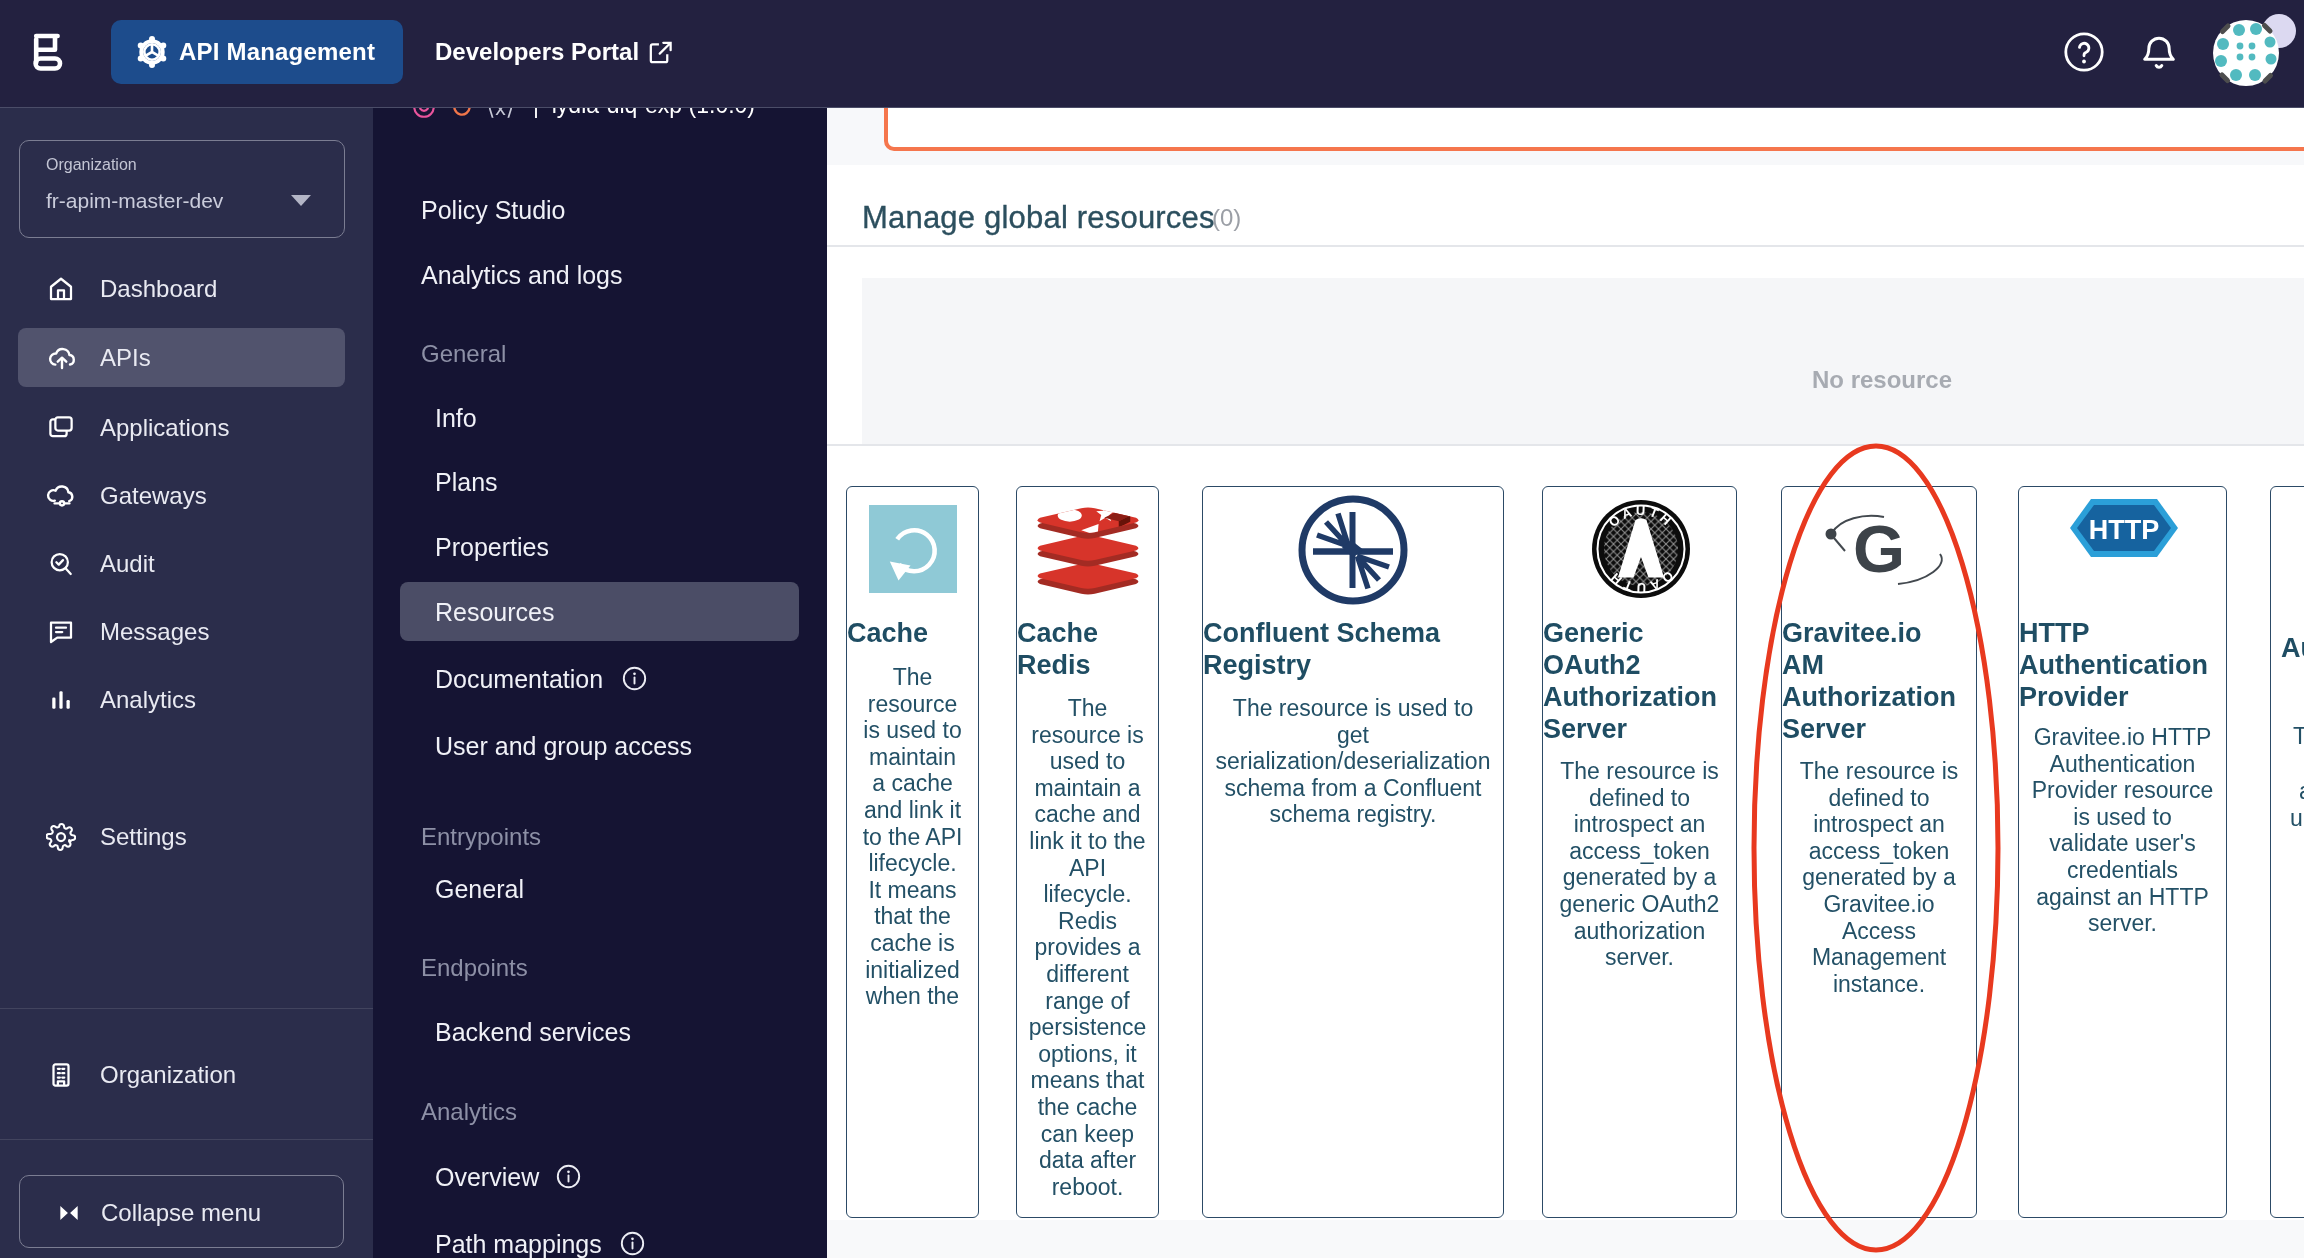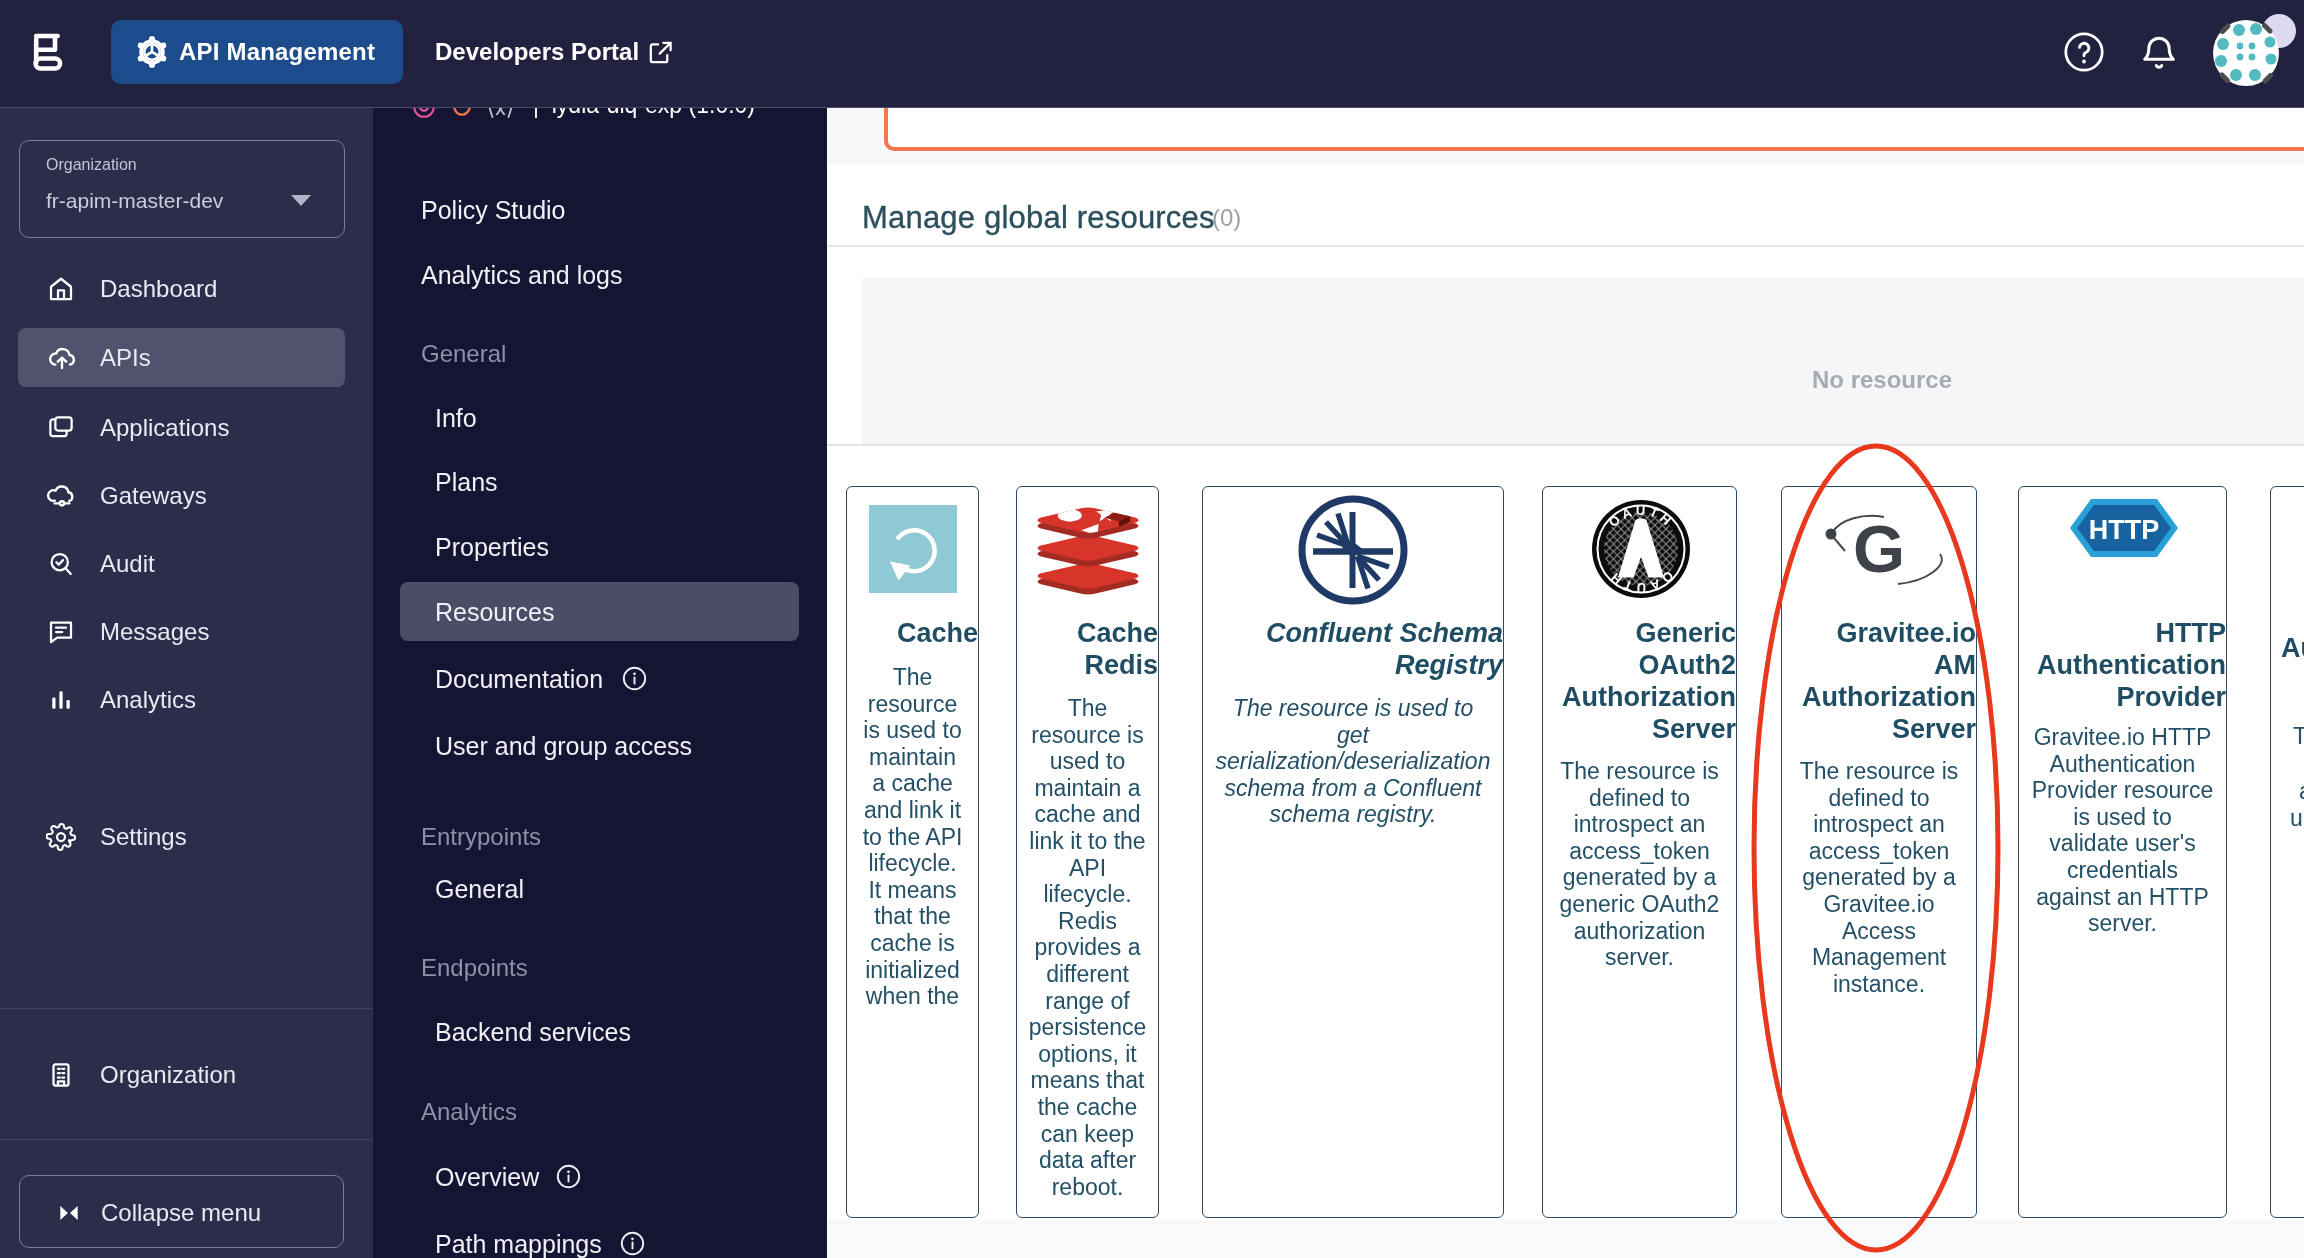--- a/index.html
+++ b/index.html
@@ -45,21 +45,21 @@
   #grayband { position:absolute; left:0; top:0; width:1477px; height:57px; background:#f7f8fa; }
   #banner { position:absolute; left:57px; top:-60px; width:1500px; height:103px;
     background:#fff; border:4px solid #f5764d; border-radius:10px; }
   #h1 { position:absolute; left:19px; top:92px; font-size:31px; color:#2c4f5e; font-weight:500; letter-spacing:.2px;margin-left:16px; -webkit-text-stroke:0.35px #2c4f5e;}
   #h1count { position:absolute; left:385px; top:96px; font-size:24px; color:#9b9fa6; }
   .hdiv { position:absolute; left:0; width:1477px; height:2px; background:#e4e6ea; }
   #graypanel { position:absolute; left:35px; top:170px; width:1442px; height:166px; background:#f5f6f8; }
   #nores { position:absolute; left:875px; top:258px; width:360px; text-align:center;
     font-size:24px; font-weight:700; color:#a7abb2; }
   .card { position:absolute; top:378px; height:732px; border:1.5px solid #2c4a66; border-radius:6px; background:#fff; }
-  .ct { position:absolute; left:0; top:130px; width:100%; text-align:right;
+  .ct { position:absolute; left:0; top:130px; width:100%; text-align:left;
     font-size:27px; font-weight:700; color:#1f4d63; line-height:32px; }
   .cb { position:absolute; left:0; top:177px; width:100%; text-align:center;
     font-size:23px; color:#235066; line-height:26.6px; }
   #botband { position:absolute; left:0; top:1112px; width:1477px; height:38px; background:#f8f9fa; }
 </style>
 </head>
 <body>
 <div id="stage">
 
   <div id="main">
@@ -100,21 +100,21 @@
             <path d="m74 4 2.6 6.2 6.8.4-5.2 4.1 1.8 6.5-6-3.8-6 3.8 1.8-6.5-5.2-4.1 6.8-.4z" fill="#fff"></path>
             <path d="M67 24 49 30.5 66 36z" fill="#fff"></path>
             <path d="M84 12 100 15 88 21 73 17.5z" fill="#8c1e15"></path>
             <path d="M88 21v6.5l12-6V15z" fill="#671309"></path>
           </g>
         </svg>
       <div class="ct">Cache<br>Redis</div>
       <div class="cb" style="top:208px">The<br>resource is<br>used to<br>maintain a<br>cache and<br>link it to the<br>API<br>lifecycle.<br>Redis<br>provides a<br>different<br>range of<br>persistence<br>options, it<br>means that<br>the cache<br>can keep<br>data after<br>reboot.</div>
     </div>
 
-    <div class="card" style="left:375px; width:302px;font-style:italic;">
+    <div class="card" style="left:375px; width:302px;">
       <svg class="abs" style="left:94px; top:7px;" width="112" height="112" viewBox="0 0 112 112" fill="none" stroke="#1f3a66">
         <circle cx="56" cy="56" r="51" stroke-width="7"></circle>
         <g stroke-width="6">
           <path d="M16 57.5h80" stroke-width="6.5"></path>
           <path d="M55.5 18v76"></path>
           <path d="M51 52 20 41M51 52 29 28M51 51 41 19.5" stroke-width="5.5"></path>
           <path d="M60 62l32 11M60 62l22 24M60.5 62.5 71 94.5" stroke-width="5.5"></path>
         </g>
         <path d="M54 46 45 53.5l11 10 10-8z" fill="#1f3a66" stroke="none"></path>
       </svg>

